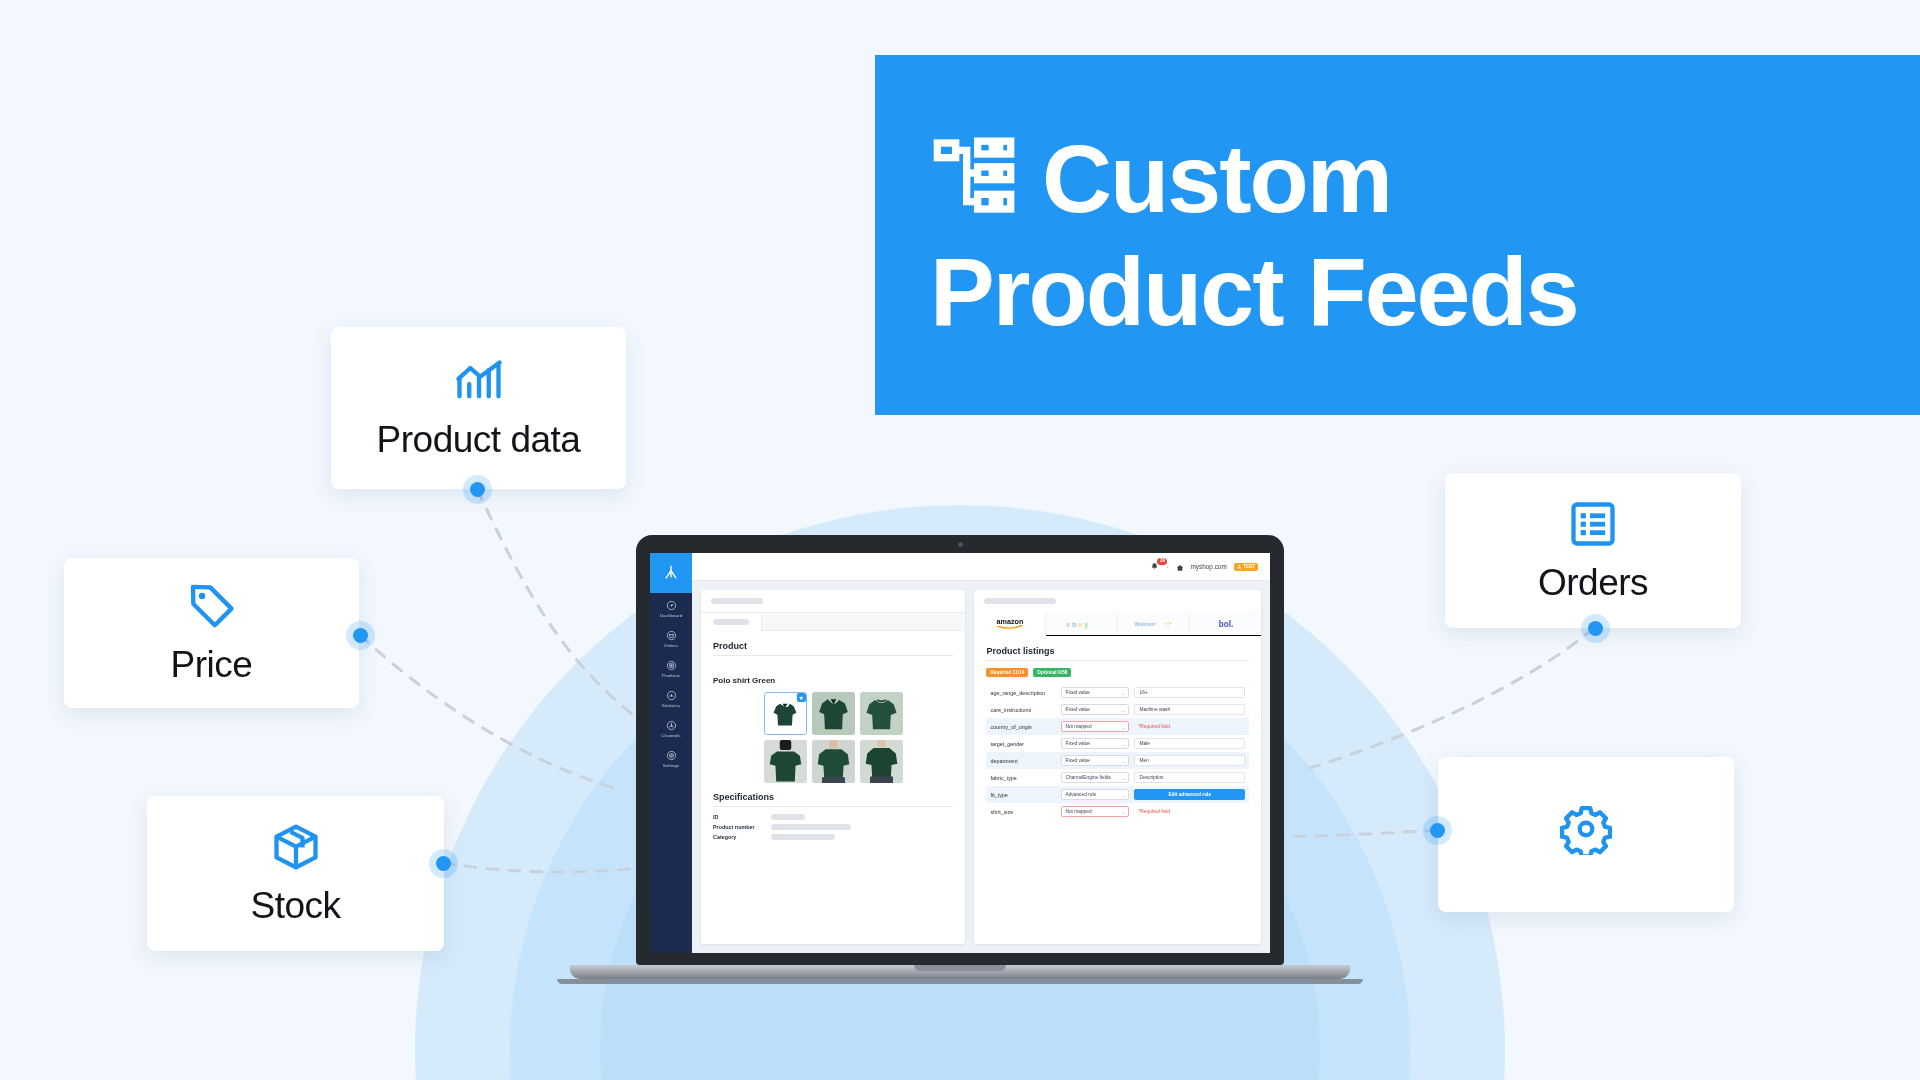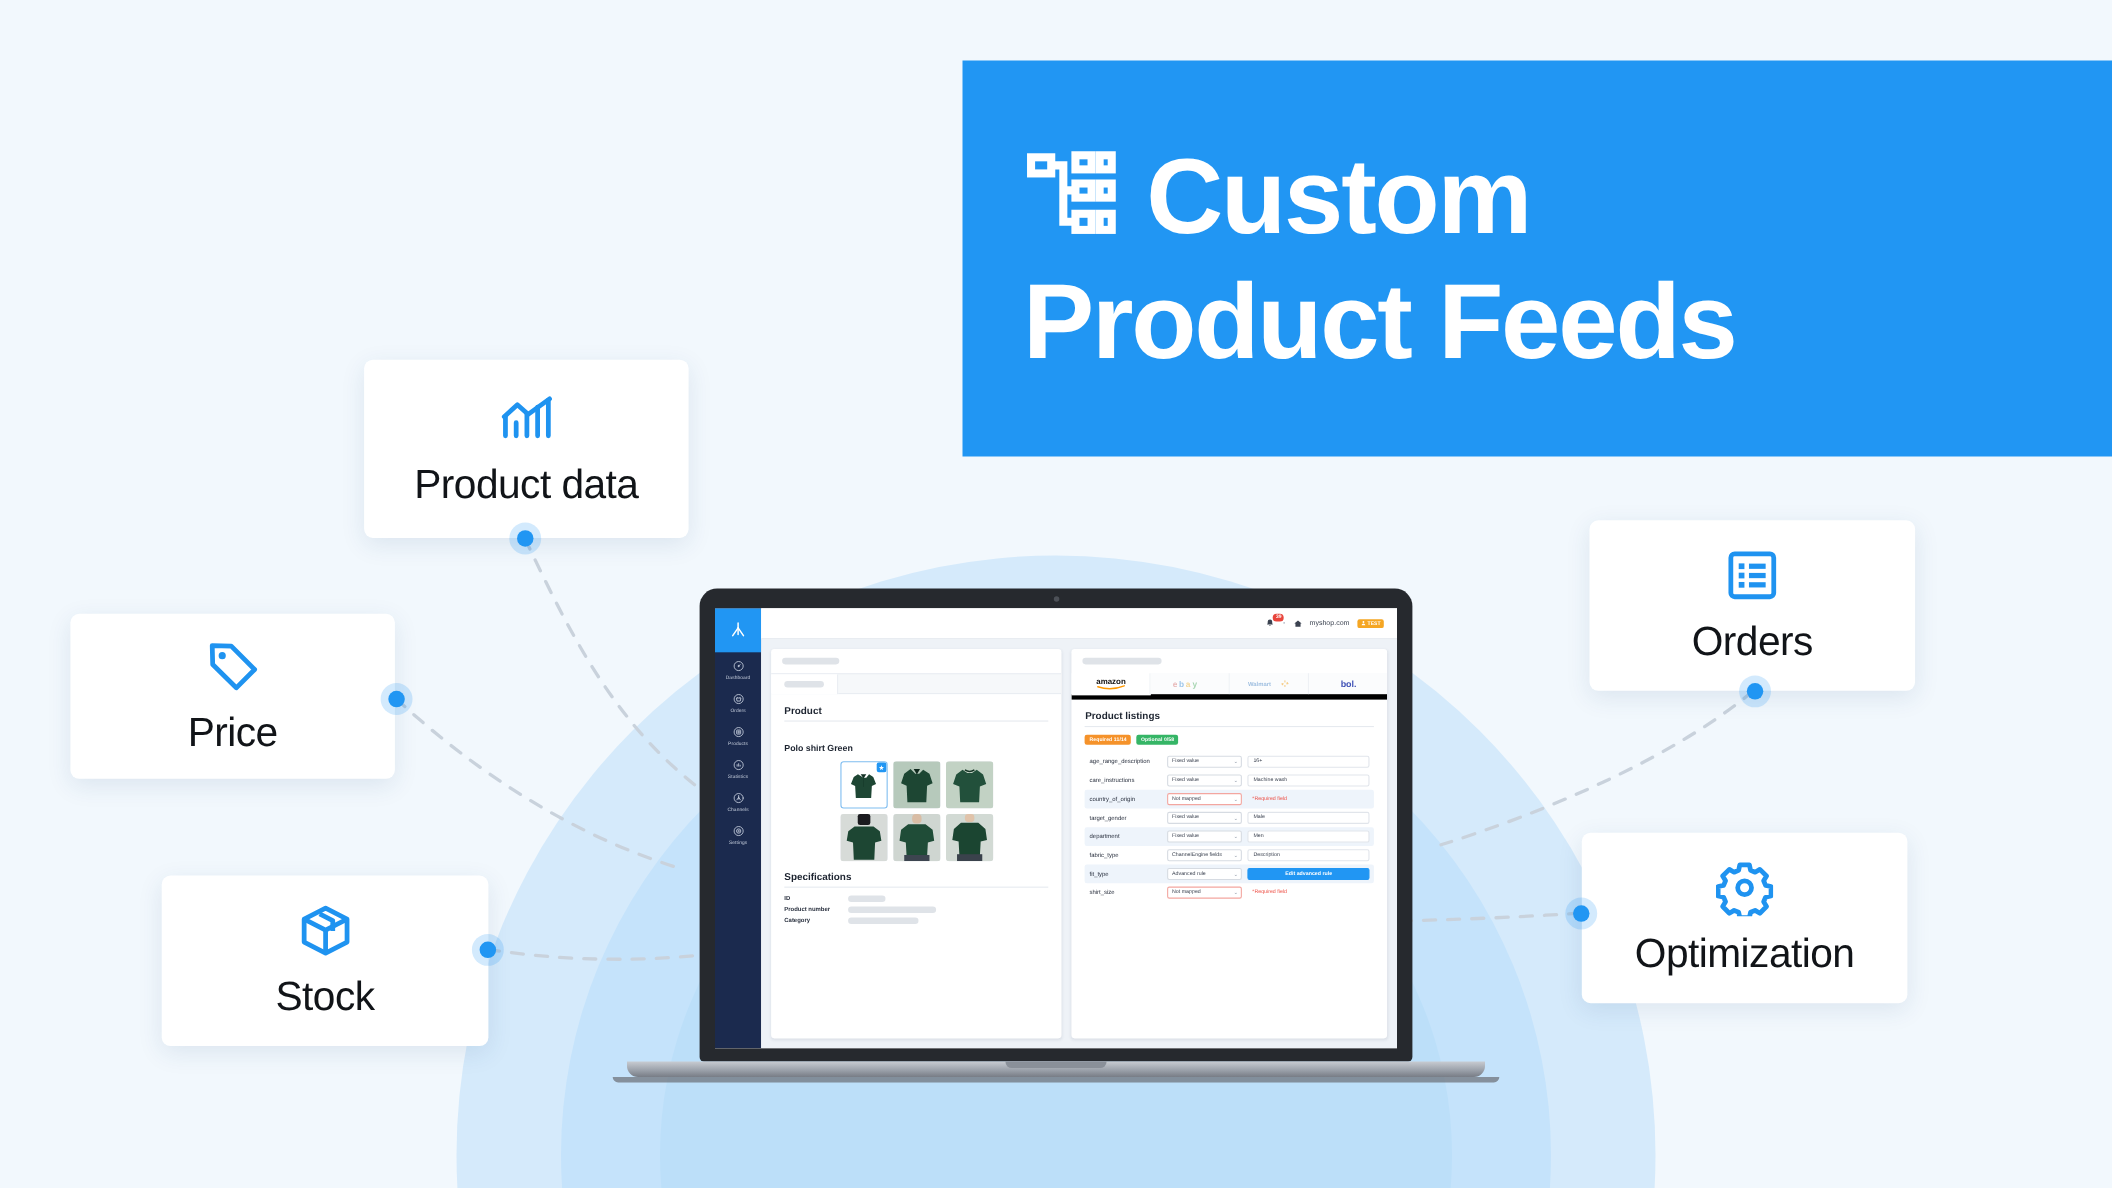--- a/index.html
+++ b/index.html
@@ -216,21 +216,21 @@
     display: flex; align-items: center; justify-content: center;
   }
   .polo { width: 100%; height: 100%; display: block; }
 
   .specs { margin-top: 9px; }
   .spec-row { display: flex; align-items: center; margin-bottom: 4px; }
   .spec-key { font-size: 5.4px; font-weight: 700; color: #2b3240; width: 58px; }
   .spec-val { background: #dfe3e8; border-radius: 3px; height: 6px; }
 
   
-  .chan-tabs { display: flex; border-bottom: 5px solid #000000; height: 24px; }
+  .chan-tabs { display: flex; border-bottom: 1px solid #000000; height: 24px; }
   .chan-tab {
     flex: 1; display: flex; align-items: center; justify-content: center;
     border-right: 1px solid #eef1f5;
     background: #fbfcfd;
   }
   .chan-tab.active { background: #ffffff; border-bottom: 1px solid #fff; margin-bottom: -1px; }
   .chan-tab:last-child { border-right: none; }
 
   .badges { display: flex; gap: 5px; margin-bottom: 7px; }
   .badge {
@@ -352,21 +352,20 @@
   <span class="card-label">Orders</span>
 </div>
 
 <div class="card card-optimization">
   <span class="card-icon">
     <svg width="52" height="52" viewBox="0 0 24 24" fill="none" stroke="#1f93f0" stroke-width="2" stroke-linejoin="round">
       <path d="M10 2.4 h4 l.5 2.3 1.9 .8 2-1.2 2.8 2.8 -1.2 2 .8 1.9 2.3 .5 v4 l-2.3 .5 -.8 1.9 1.2 2 -2.8 2.8 -2-1.2 -1.9 .8 -.5 2.3 h-4 l-.5-2.3 -1.9-.8 -2 1.2 -2.8-2.8 1.2-2 -.8-1.9 -2.3-.5 v-4 l2.3-.5 .8-1.9 -1.2-2 2.8-2.8 2 1.2 1.9-.8 Z"></path>
       <circle cx="12" cy="12" r="2.9"></circle>
     </svg>
   </span>
-  <span class="card-label">Optimization</span>
 </div>
 
 <div class="dot dot-pd"></div>
 <div class="dot dot-pr"></div>
 <div class="dot dot-st"></div>
 <div class="dot dot-map"></div>
 <div class="dot dot-opt"></div>
 
 <div class="laptop">
   <div class="laptop-lid">

